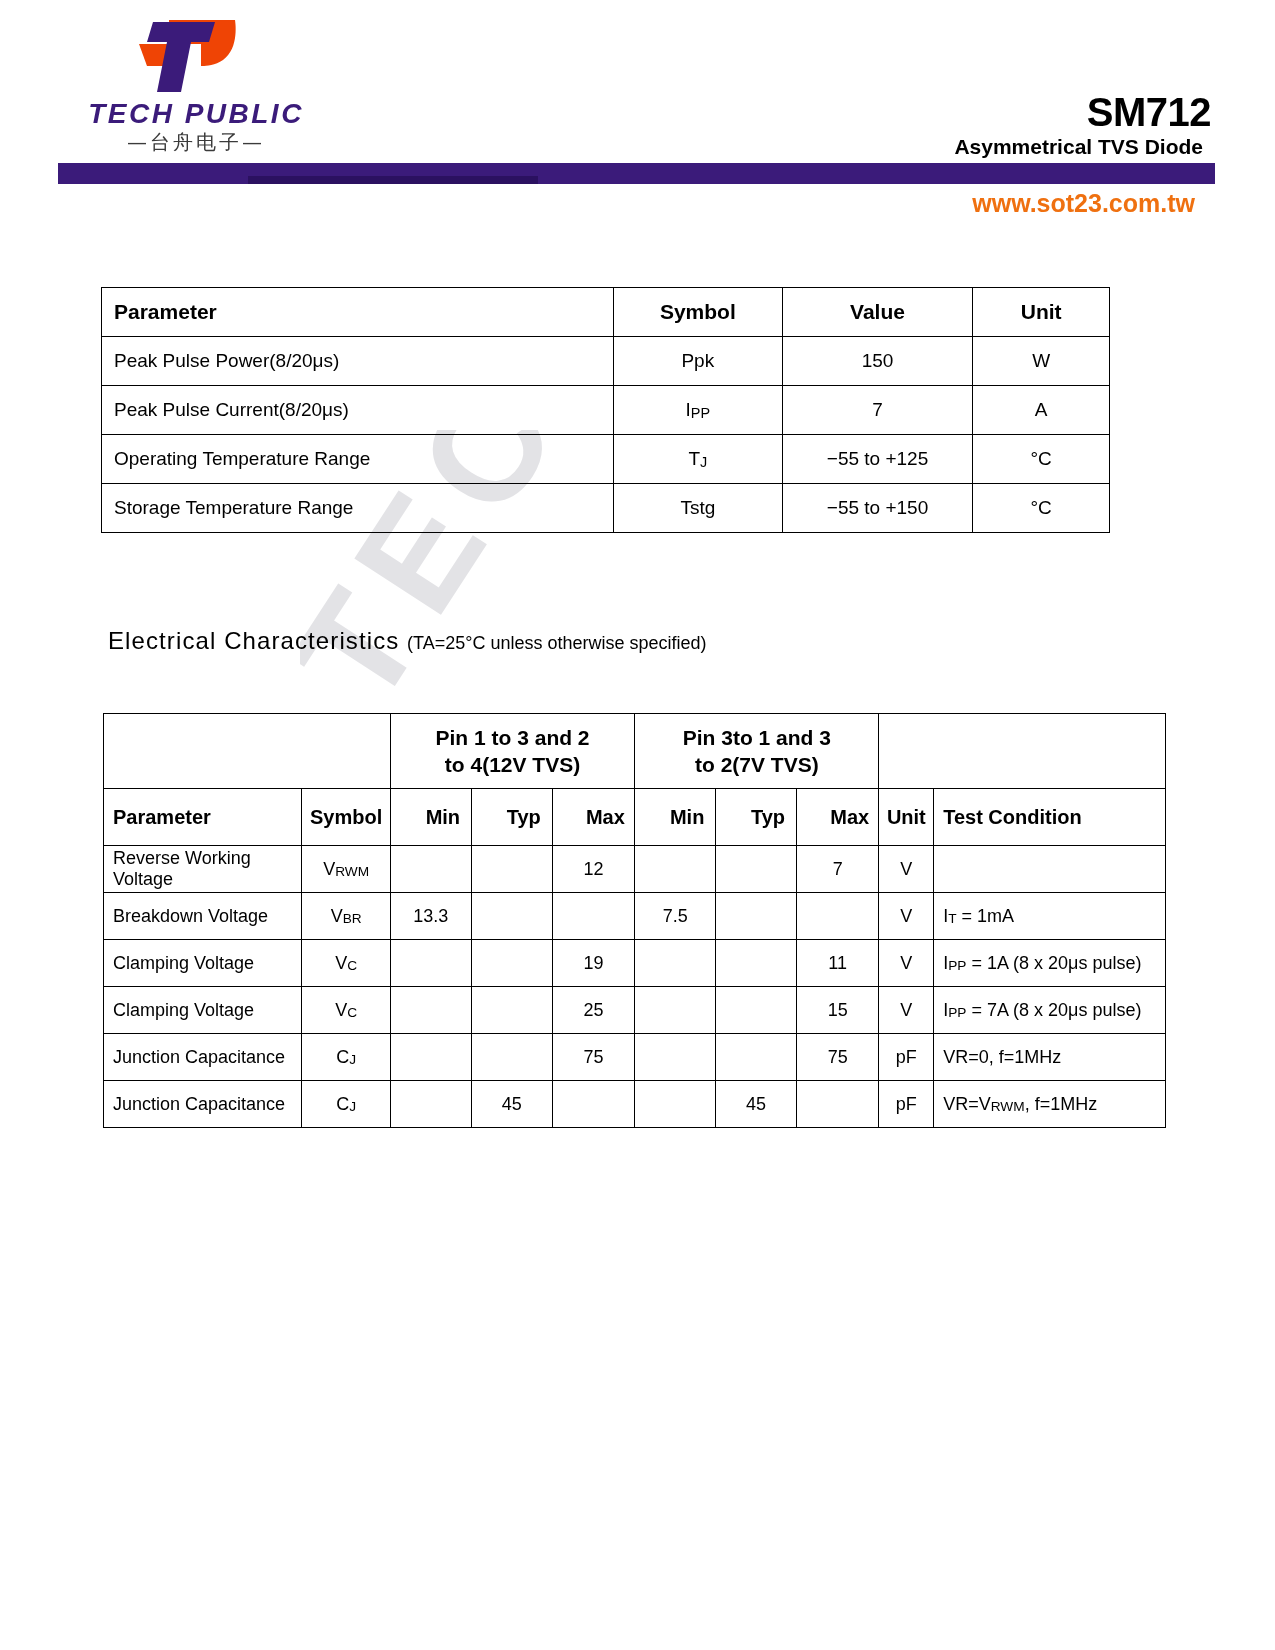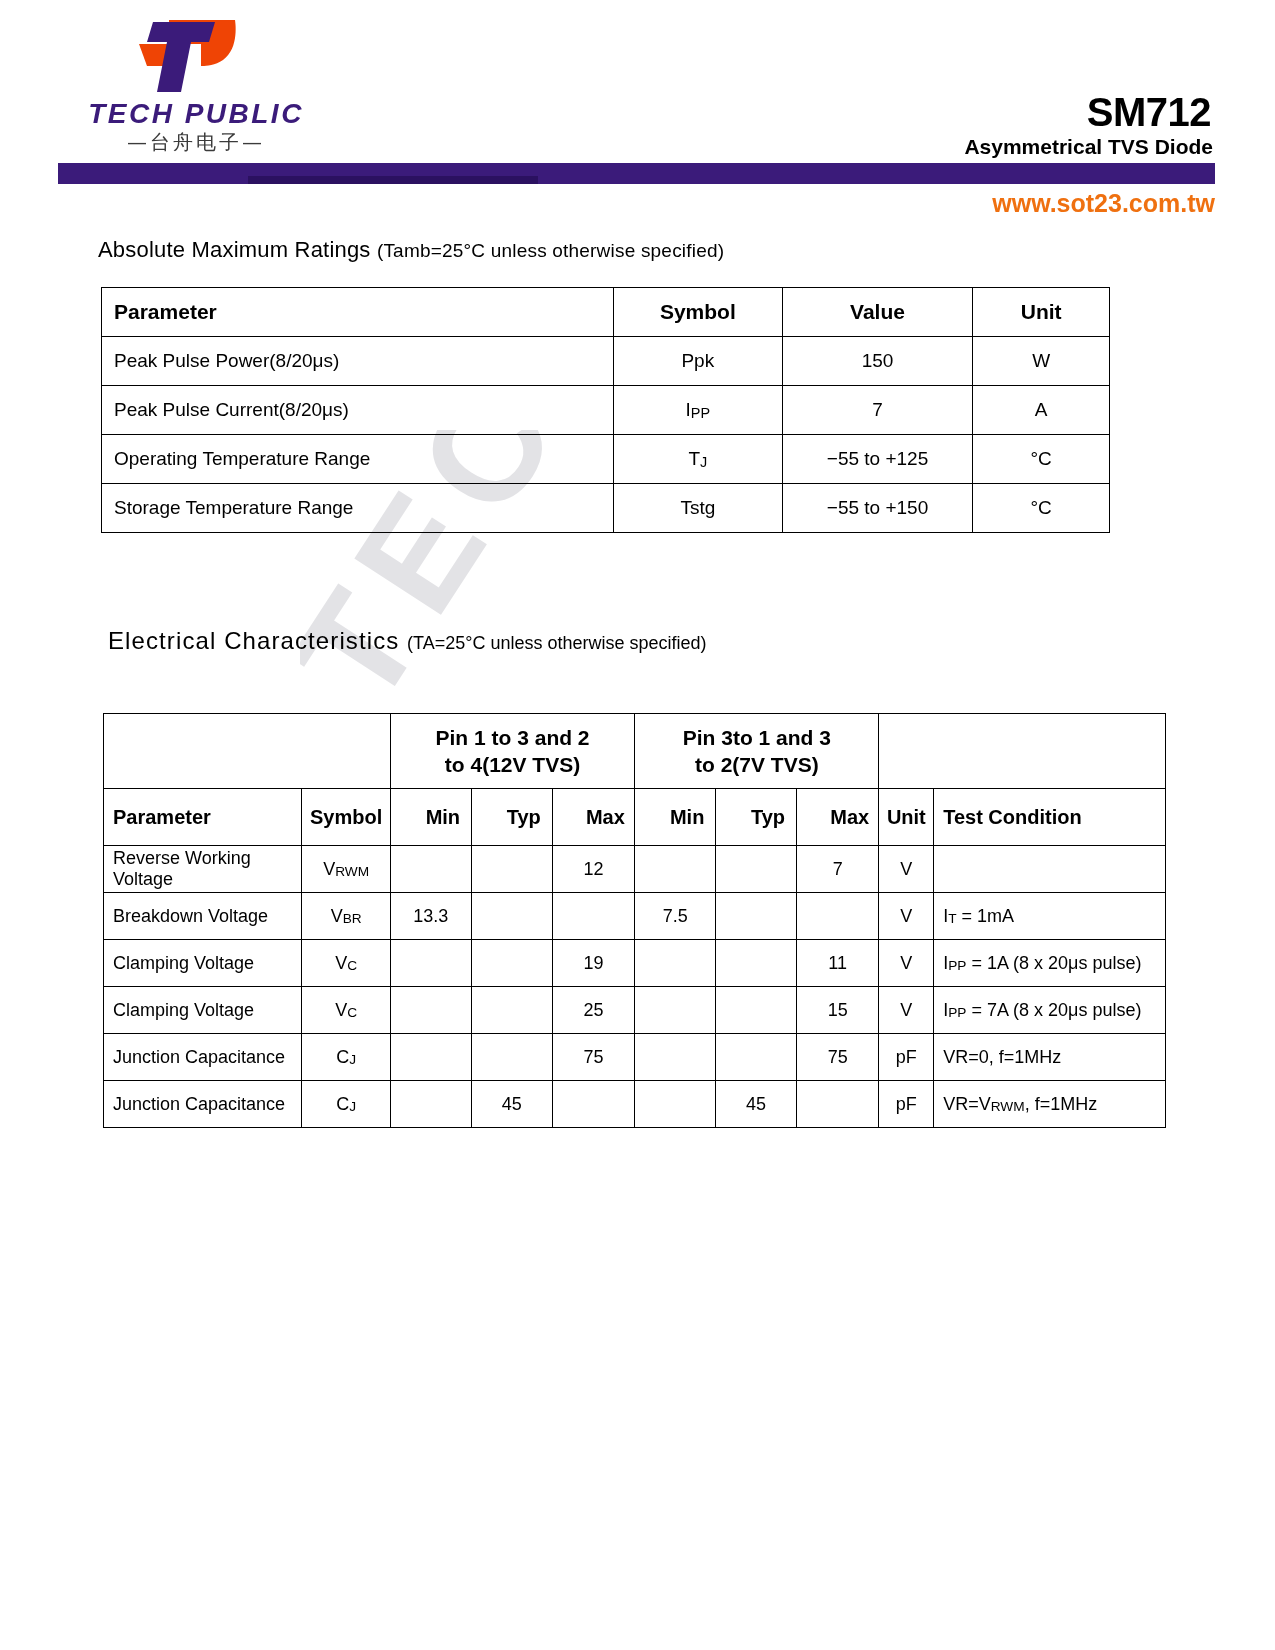--- a/index.html
+++ b/index.html
@@ -97,21 +97,21 @@
     top: 92px;
     font-size: 40px;
     font-weight: bold;
     letter-spacing: -0.5px;
     line-height: 1;
     text-align: right;
     color: #000;
   }
   .part-subtitle {
     position: absolute;
-    right: 62px;
+    right: 72px;
     top: 136px;
     font-size: 21px;
     font-weight: bold;
     line-height: 1;
     text-align: right;
     color: #000;
   }
   .header-bar {
     position: absolute;
     left: 58px;
@@ -124,21 +124,21 @@
     content: "";
     position: absolute;
     left: 190px;
     top: 13px;
     width: 290px;
     height: 8px;
     background: #2b1160;
   }
   .website {
     position: absolute;
-    right: 60px;
+    right: 80px;
     top: 191px;
     font-size: 25px;
     font-weight: bold;
     color: #ef7010;
     line-height: 1;
     text-align: center;
   }
 
   
   .section-title {
@@ -273,23 +273,20 @@
       <div class="logo-wordmark">TECH PUBLIC</div>
       <div class="logo-cn">—台舟电子—</div>
     </div>
 
     <div class="part-number">SM712</div>
     <div class="part-subtitle">Asymmetrical TVS Diode</div>
     <div class="header-bar"></div>
     <div class="website">www.sot23.com.tw</div>
   </div>
 
-  <div class="section-title" id="amr-title">
-    <span>Absolute Maximum Ratings </span><span class="sub">(Tamb=25°C unless otherwise specified)</span>
-  </div>
 
   <table id="table-amr">
     <tbody>
       <tr>
         <td class="hdr c-param">Parameter</td>
         <td class="hdr c-symbol">Symbol</td>
         <td class="hdr c-value">Value</td>
         <td class="hdr c-unit">Unit</td>
       </tr>
 

